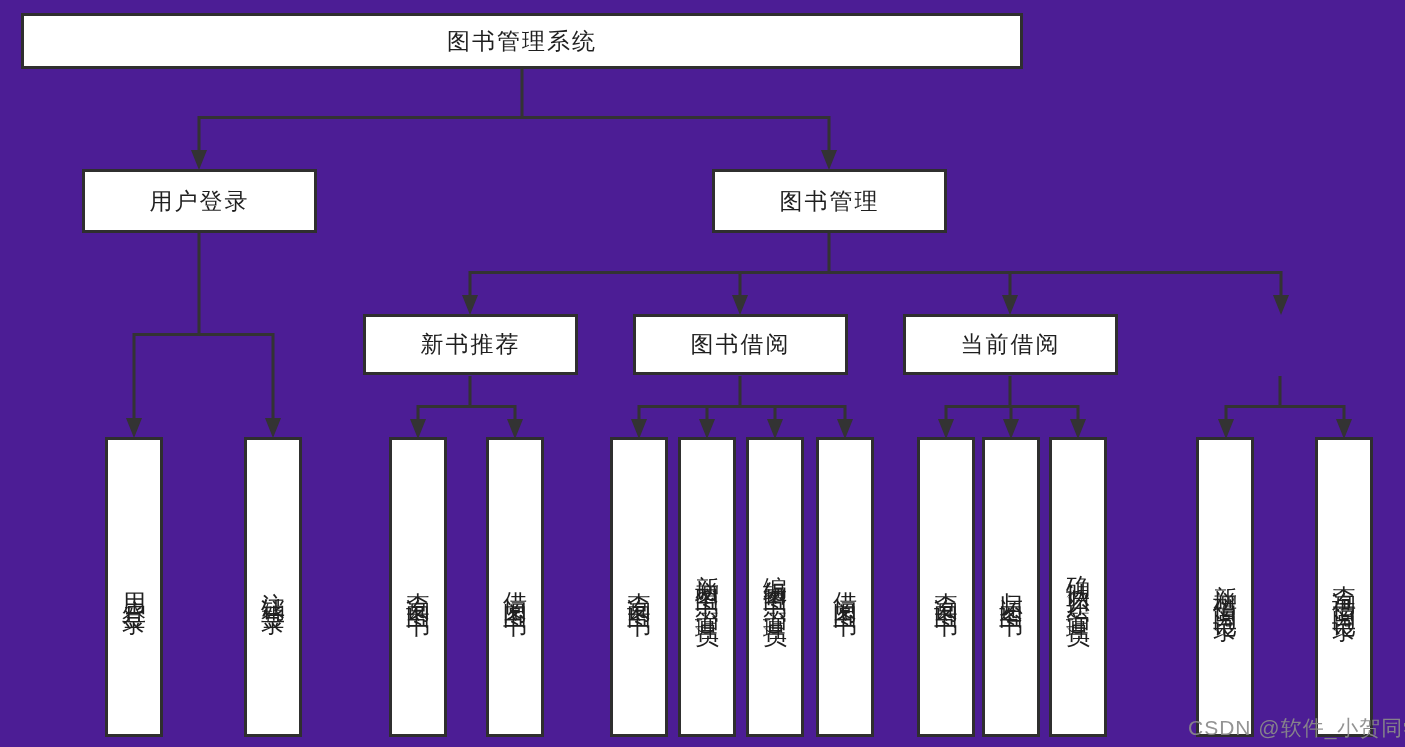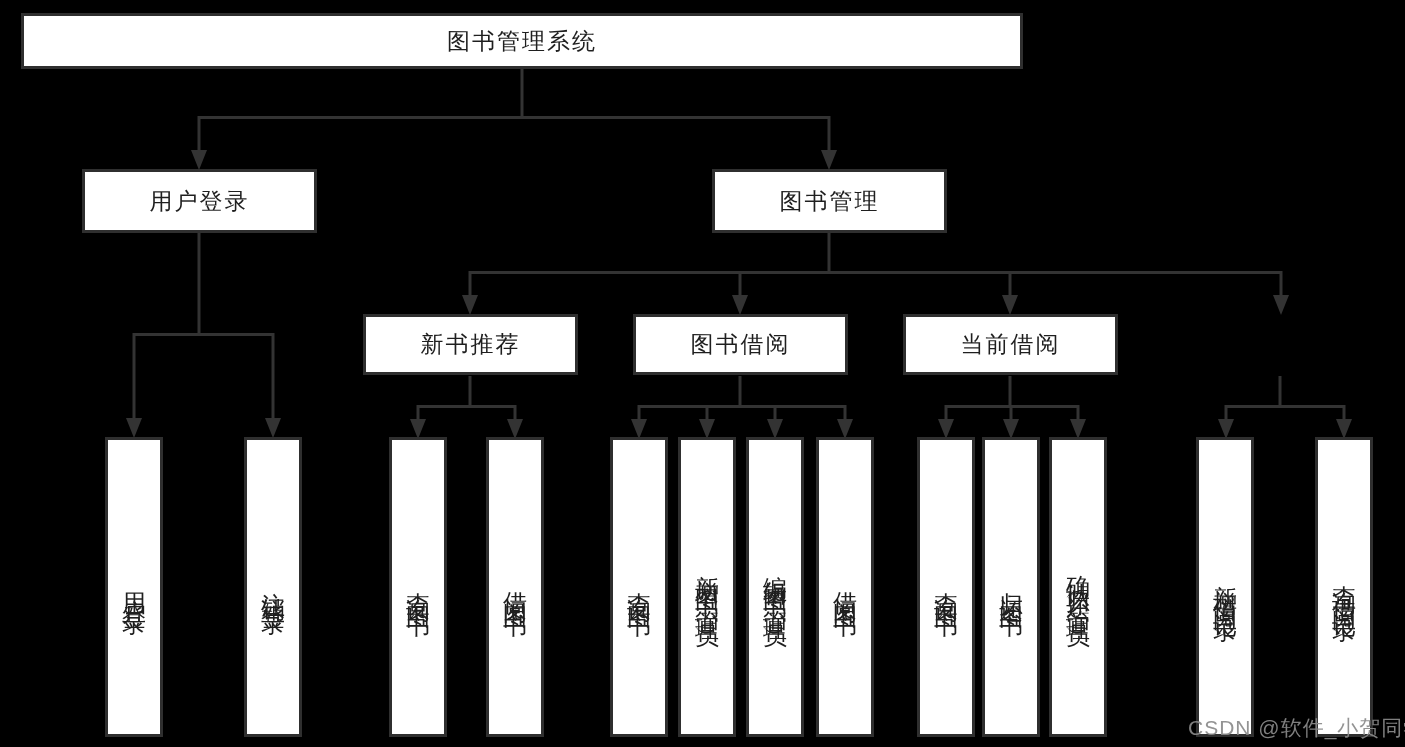--- a/index.html
+++ b/index.html
@@ -1,20 +1,20 @@
 <!DOCTYPE html>
 <html><head>
 <meta charset="utf-8">
 <style>
   html, body { margin: 0; padding: 0; background: #ffffff; }
   #canvas {
     position: relative;
     width: 1405px;
     height: 747px;
-    background: #000000;
+    background: #4c1d95;
     font-family: "Liberation Sans", "DejaVu Sans", sans-serif;
     overflow: hidden;
   }
   #wires { position: absolute; left: 0; top: 0; width: 1405px; height: 747px; }
   #wires path { stroke: #333333; stroke-width: 3; fill: none; }
   #wires polygon { fill: #333333; stroke: none; }
   .node {
     position: absolute;
     box-sizing: border-box;
     border: 3px solid #2f2f2f;

